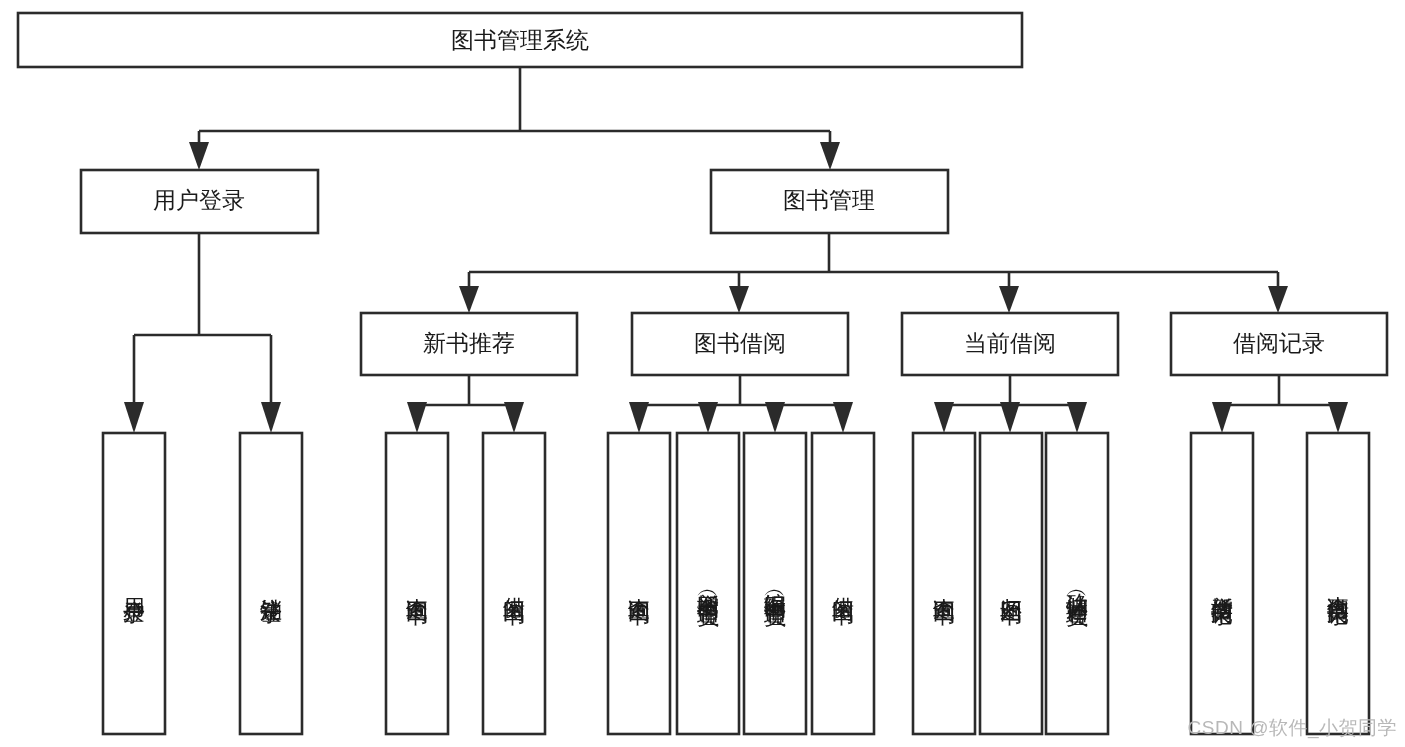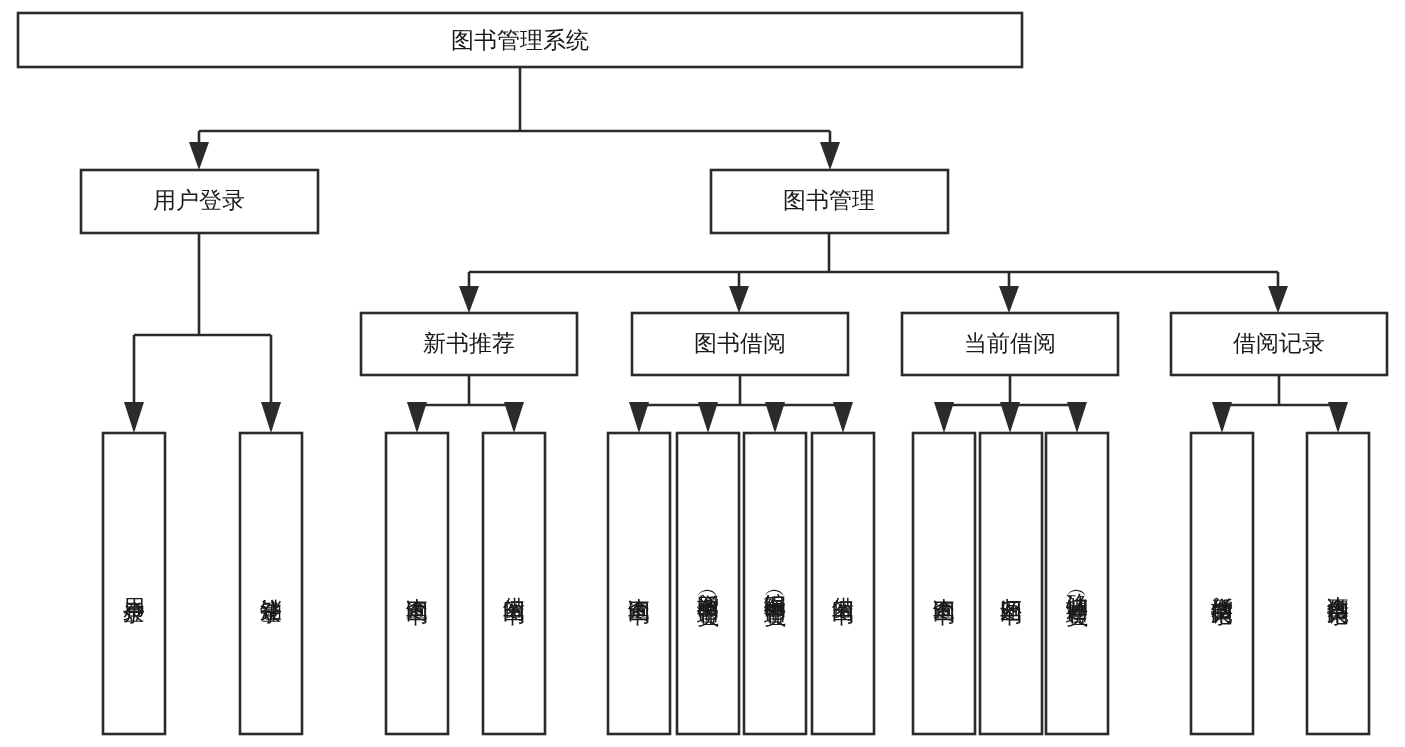--- a/index.html
+++ b/index.html
@@ -224,14 +224,15 @@
     <span class="leaf-label">确认归还（管理员）</span>
   </div>
 
   <div class="leaf-label-wrap" style="left:1191px; top:433px; width:62px; height:301px;">
     <span class="leaf-label">新增借阅记录</span>
   </div>
   <div class="leaf-label-wrap" style="left:1307px; top:433px; width:62px; height:301px;">
     <span class="leaf-label">查询借阅记录</span>
   </div>
 
+  <div class="watermark">CSDN @软件_小贺同学</div>
 
 </div>
 
 </body></html>

